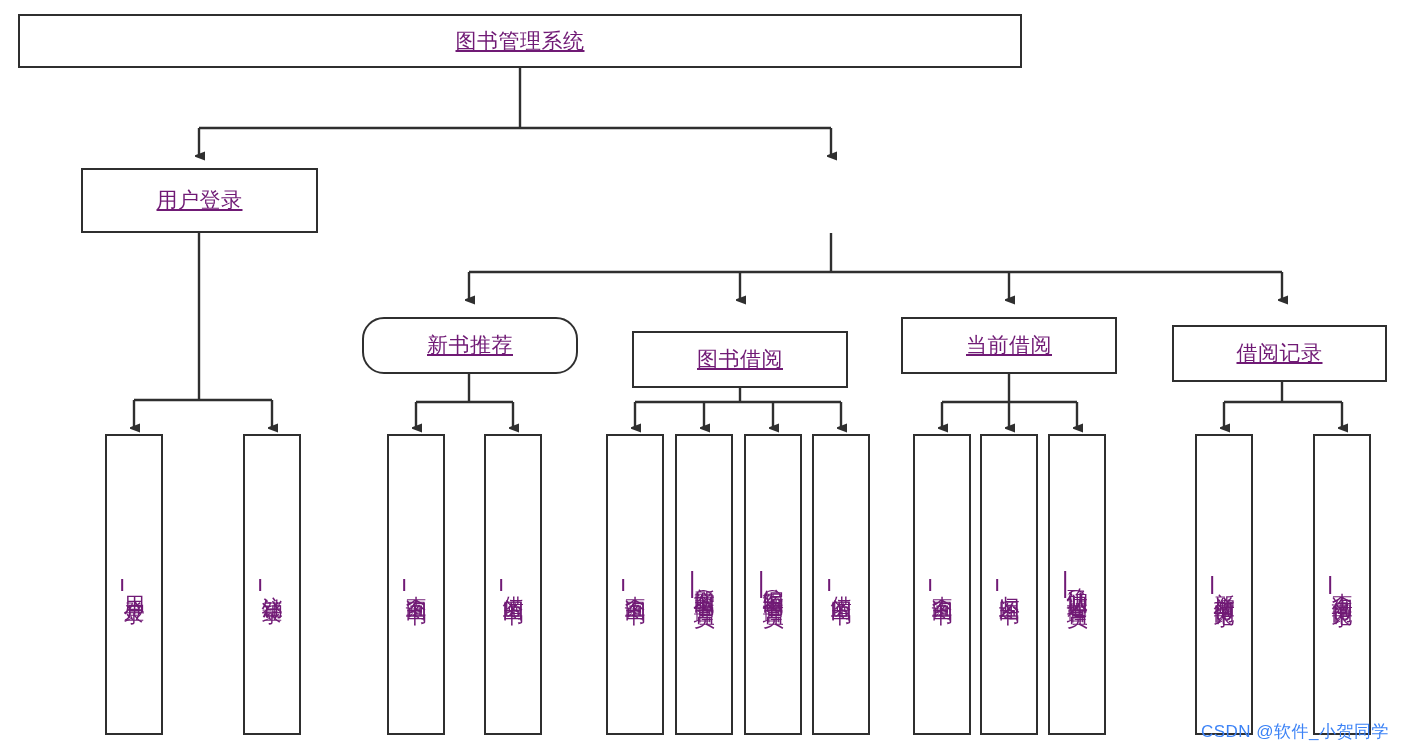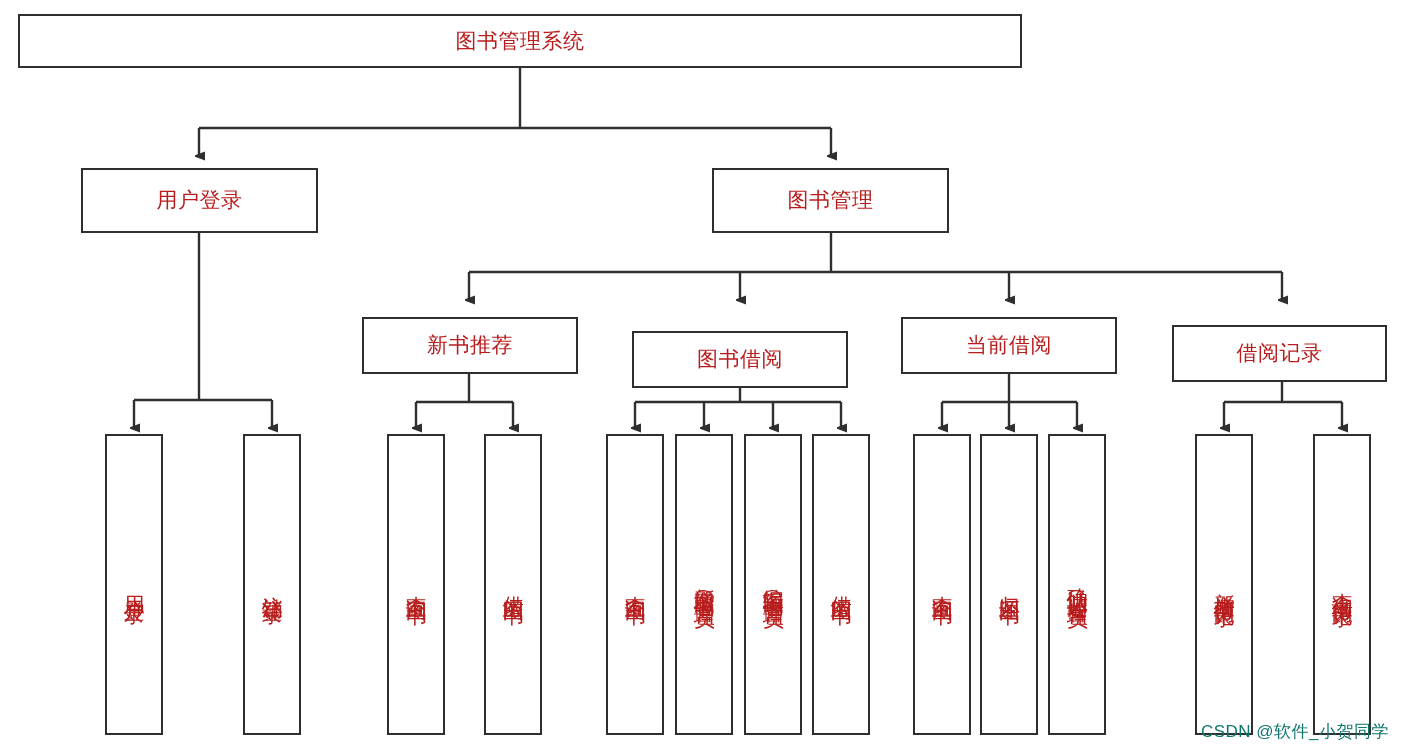--- a/index.html
+++ b/index.html
@@ -36,22 +36,23 @@
     justify-content: center;
     text-align: center;
   }
   .node.root {
     border-width: 2px;
   }
   .node-label {
     font-size: 21px;
     line-height: 1.15;
     letter-spacing: 0.5px;
-    color: #b91c1c;
+    color: #701a75;
     white-space: nowrap;
+    text-decoration: underline;
   }
   .node.leaf {
     align-items: flex-start;
     justify-content: center;
     padding-top: 6px;
   }
   .node.leaf .node-label {
     writing-mode: vertical-rl;
     text-orientation: upright;
     font-size: 21px;
@@ -59,21 +60,21 @@
     letter-spacing: 3px;
     white-space: normal;
     height: auto;
     max-height: 100%;
   }
   .watermark {
     position: absolute;
     right: 16px;
     bottom: 4px;
     font-size: 17px;
-    color: #0f766e;
+    color: #3b82f6;
     letter-spacing: 0.5px;
     white-space: nowrap;
   }
 </style>
 </head>
 <body>
 
 <div id="canvas">
 
   <svg id="wires" viewBox="0 0 1405 747">
@@ -126,25 +127,22 @@
     </g>
   </svg>
 
   <div class="node root" style="left:18px; top:14px; width:1004px; height:54px;">
     <span class="node-label">图书管理系统</span>
   </div>
 
   <div class="node" style="left:81px; top:168px; width:237px; height:65px;">
     <span class="node-label">用户登录</span>
   </div>
-  <div class="node" style="left:712px; top:168px; width:237px; height:65px;">
-    <span class="node-label">图书管理</span>
-  </div>
 
-  <div class="node" style="left:362px; top:317px; width:216px; height:57px;">
+  <div class="node" style="left:362px; top:317px; width:216px; height:57px;border-radius:22px;">
     <span class="node-label">新书推荐</span>
   </div>
   <div class="node" style="left:632px; top:331px; width:216px; height:57px;">
     <span class="node-label">图书借阅</span>
   </div>
   <div class="node" style="left:901px; top:317px; width:216px; height:57px;align-items:center;">
     <span class="node-label">当前借阅</span>
   </div>
   <div class="node" style="left:1172px; top:317px; width:215px; height:57px;margin-top:8px;">
     <span class="node-label">借阅记录</span>

